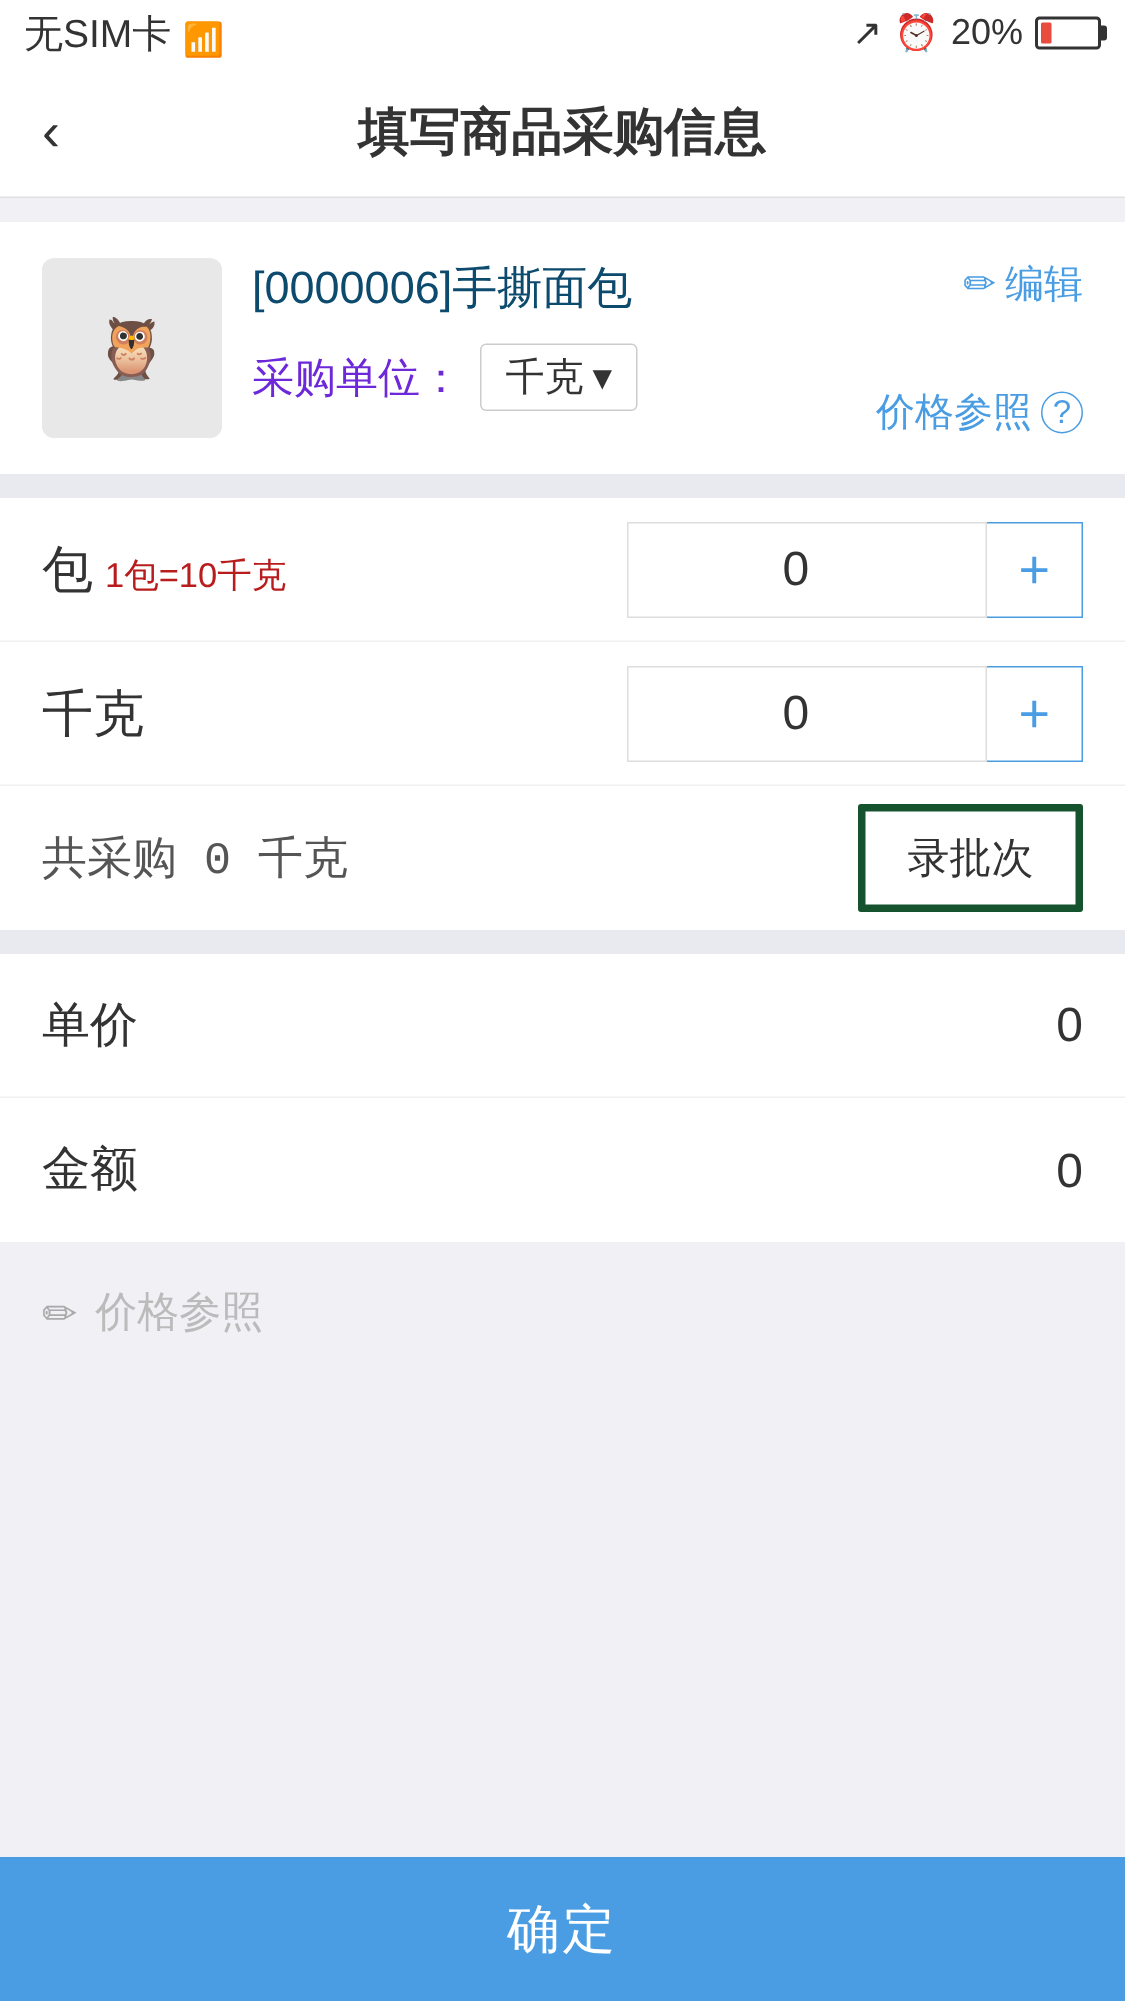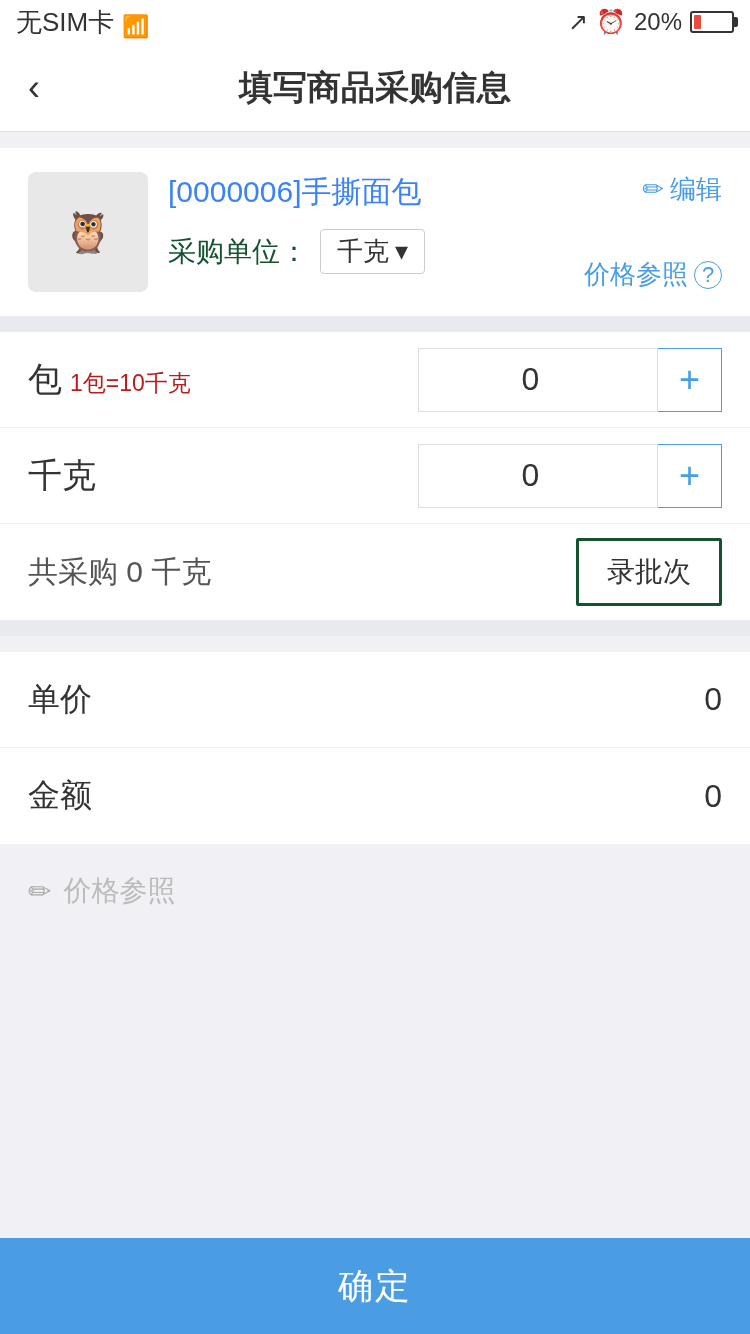--- a/index.html
+++ b/index.html
@@ -118,31 +118,31 @@
     .product-image-placeholder {
       color: #999;
       font-size: 40px;
     }
     .product-info {
       flex: 1;
     }
     .product-name {
       font-size: 30px;
       font-weight: 500;
-      color: #3b82f6;
+      color: #0c4a6e;
       margin-bottom: 16px;
     }
     .product-unit-row {
       display: flex;
       align-items: center;
       gap: 12px;
     }
     .unit-label {
       font-size: 28px;
-      color: #14532d;
+      color: #6d28d9;
     }
     .unit-select {
       border: 1px solid #ccc;
       border-radius: 4px;
       padding: 4px 16px;
       font-size: 26px;
       color: #333;
       display: flex;
       align-items: center;
       gap: 6px;
@@ -240,35 +240,35 @@
       display: flex;
       align-items: center;
       justify-content: space-between;
       padding: 0 28px;
       height: 96px;
       background: #fff;
     }
     .summary-text {
       font-size: 30px;
       color: #555;
+      font-family: Liberation Mono, monospace;
     }
     .record-btn {
-      border: 3px solid #14532d;
+      border: 5px solid #14532d;
       background: #fff;
       padding: 12px 28px;
       font-size: 28px;
       color: #333;
       cursor: pointer;
       border-radius: 2px;
     }
 
     
     .price-section {
       background: #fff;
-      margin-top: 16px;
     }
     .price-row {
       display: flex;
       align-items: center;
       justify-content: space-between;
       padding: 0 28px;
       height: 96px;
       border-bottom: 1px solid #f0f0f0;
     }
     .price-row:last-child {

